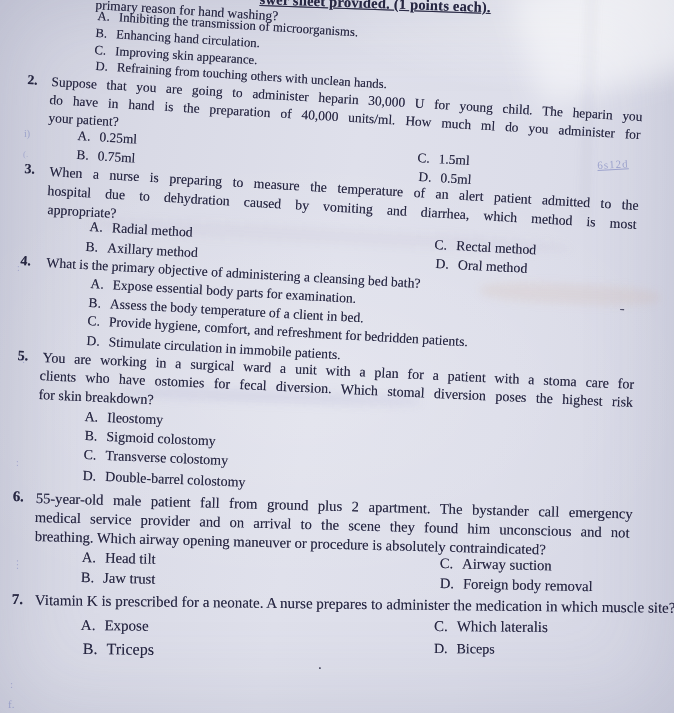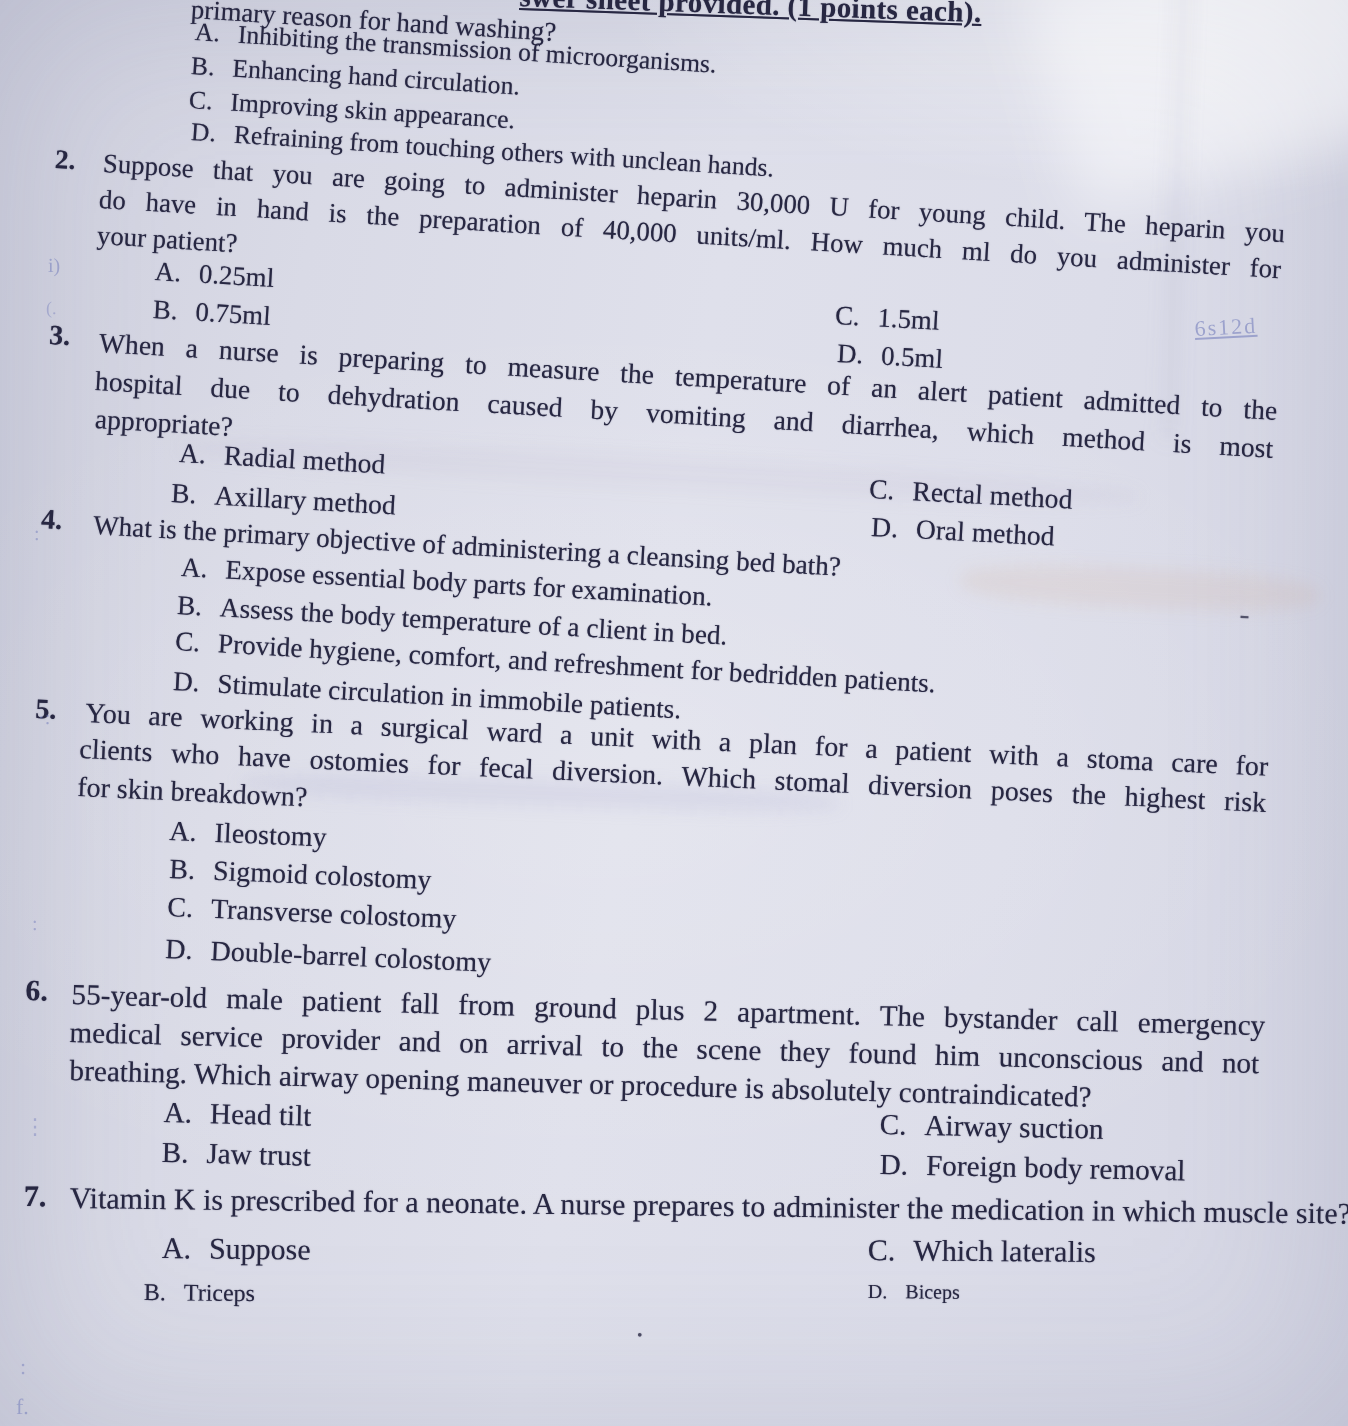--- a/index.html
+++ b/index.html
@@ -88,24 +88,24 @@
 <span class="ln just" style="left:36px;top:490px;width:597px;font-size:14.6px;transform:rotate(1.5deg);">55-year-old male patient fall from ground plus 2 apartment. The bystander call emergency</span>
 <span class="ln just" style="left:35px;top:509px;width:595px;font-size:14.6px;transform:rotate(1.5deg);">medical service provider and on arrival to the scene they found him unconscious and not</span>
 <span class="ln" style="left:35px;top:528px;font-size:14.6px;transform:rotate(1.5deg);">breathing. Which airway opening maneuver or procedure is absolutely contraindicated?</span>
 <span class="ln" style="left:82px;top:549px;font-size:14.6px;transform:rotate(1.4deg);"><span class="ol">A.</span><span>Head tilt</span></span>
 <span class="ln" style="left:81px;top:569px;font-size:14.6px;transform:rotate(1.4deg);"><span class="ol">B.</span><span>Jaw trust</span></span>
 <span class="ln" style="left:440px;top:555px;font-size:14.6px;transform:rotate(1.2deg);"><span class="ol">C.</span><span>Airway suction</span></span>
 <span class="ln" style="left:440px;top:575px;font-size:14.6px;transform:rotate(1.2deg);"><span class="ol">D.</span><span>Foreign body removal</span></span>
 
 <span class="ln num" style="left:12px;top:591px;font-size:15px;transform:rotate(0.7deg);">7.</span>
 <span class="ln" style="left:35px;top:592px;font-size:15px;transform:rotate(0.7deg);">Vitamin K is prescribed for a neonate. A nurse prepares to administer the medication in which muscle site?</span>
-<span class="ln" style="left:81px;top:617px;font-size:15px;transform:rotate(0.6deg);"><span class="ol">A.</span><span>Suppose</span></span>
-<span class="ln" style="left:72px;top:640px;font-size:12px;transform:rotate(0.6deg);"><span class="ol">B.</span><span>Triceps</span></span>
+<span class="ln" style="left:81px;top:617px;font-size:15px;transform:rotate(0.6deg);"><span class="ol">A.</span><span>Expose</span></span>
+<span class="ln" style="left:83px;top:640px;font-size:16px;transform:rotate(0.6deg);"><span class="ol">B.</span><span>Triceps</span></span>
 <span class="ln" style="left:434px;top:618px;font-size:15px;transform:rotate(0.5deg);"><span class="ol">C.</span><span>Which lateralis</span></span>
-<span class="ln" style="left:434px;top:641px;font-size:10px;transform:rotate(0.5deg);"><span class="ol">D.</span><span>Biceps</span></span>
+<span class="ln" style="left:434px;top:641px;font-size:14px;transform:rotate(0.5deg);"><span class="ol">D.</span><span>Biceps</span></span>
 
 <span class="ln faint" style="left:597px;top:159px;font-size:11px;opacity:.55;transform:rotate(-3deg);letter-spacing:1px;text-decoration:underline;">6s12d</span>
 <span class="ln" style="left:620px;top:300px;font-size:15px;opacity:.75;transform:rotate(2deg);">-</span>
 <span class="ln" style="left:318px;top:656px;font-size:15px;opacity:.8;">.</span>
 <span class="ln faint" style="left:24px;top:128px;font-size:10px;opacity:.5;">i)</span>
 <span class="ln faint" style="left:23px;top:149px;font-size:9px;opacity:.4;">(.</span>
 <span class="ln faint" style="left:17px;top:262px;font-size:10px;opacity:.45;">:</span>
 <span class="ln faint" style="left:19px;top:354px;font-size:10px;opacity:.5;">·:</span>
 <span class="ln faint" style="left:16px;top:457px;font-size:10px;opacity:.45;">:</span>
 <span class="ln faint" style="left:12px;top:558px;font-size:11px;opacity:.4;">⋮</span>

